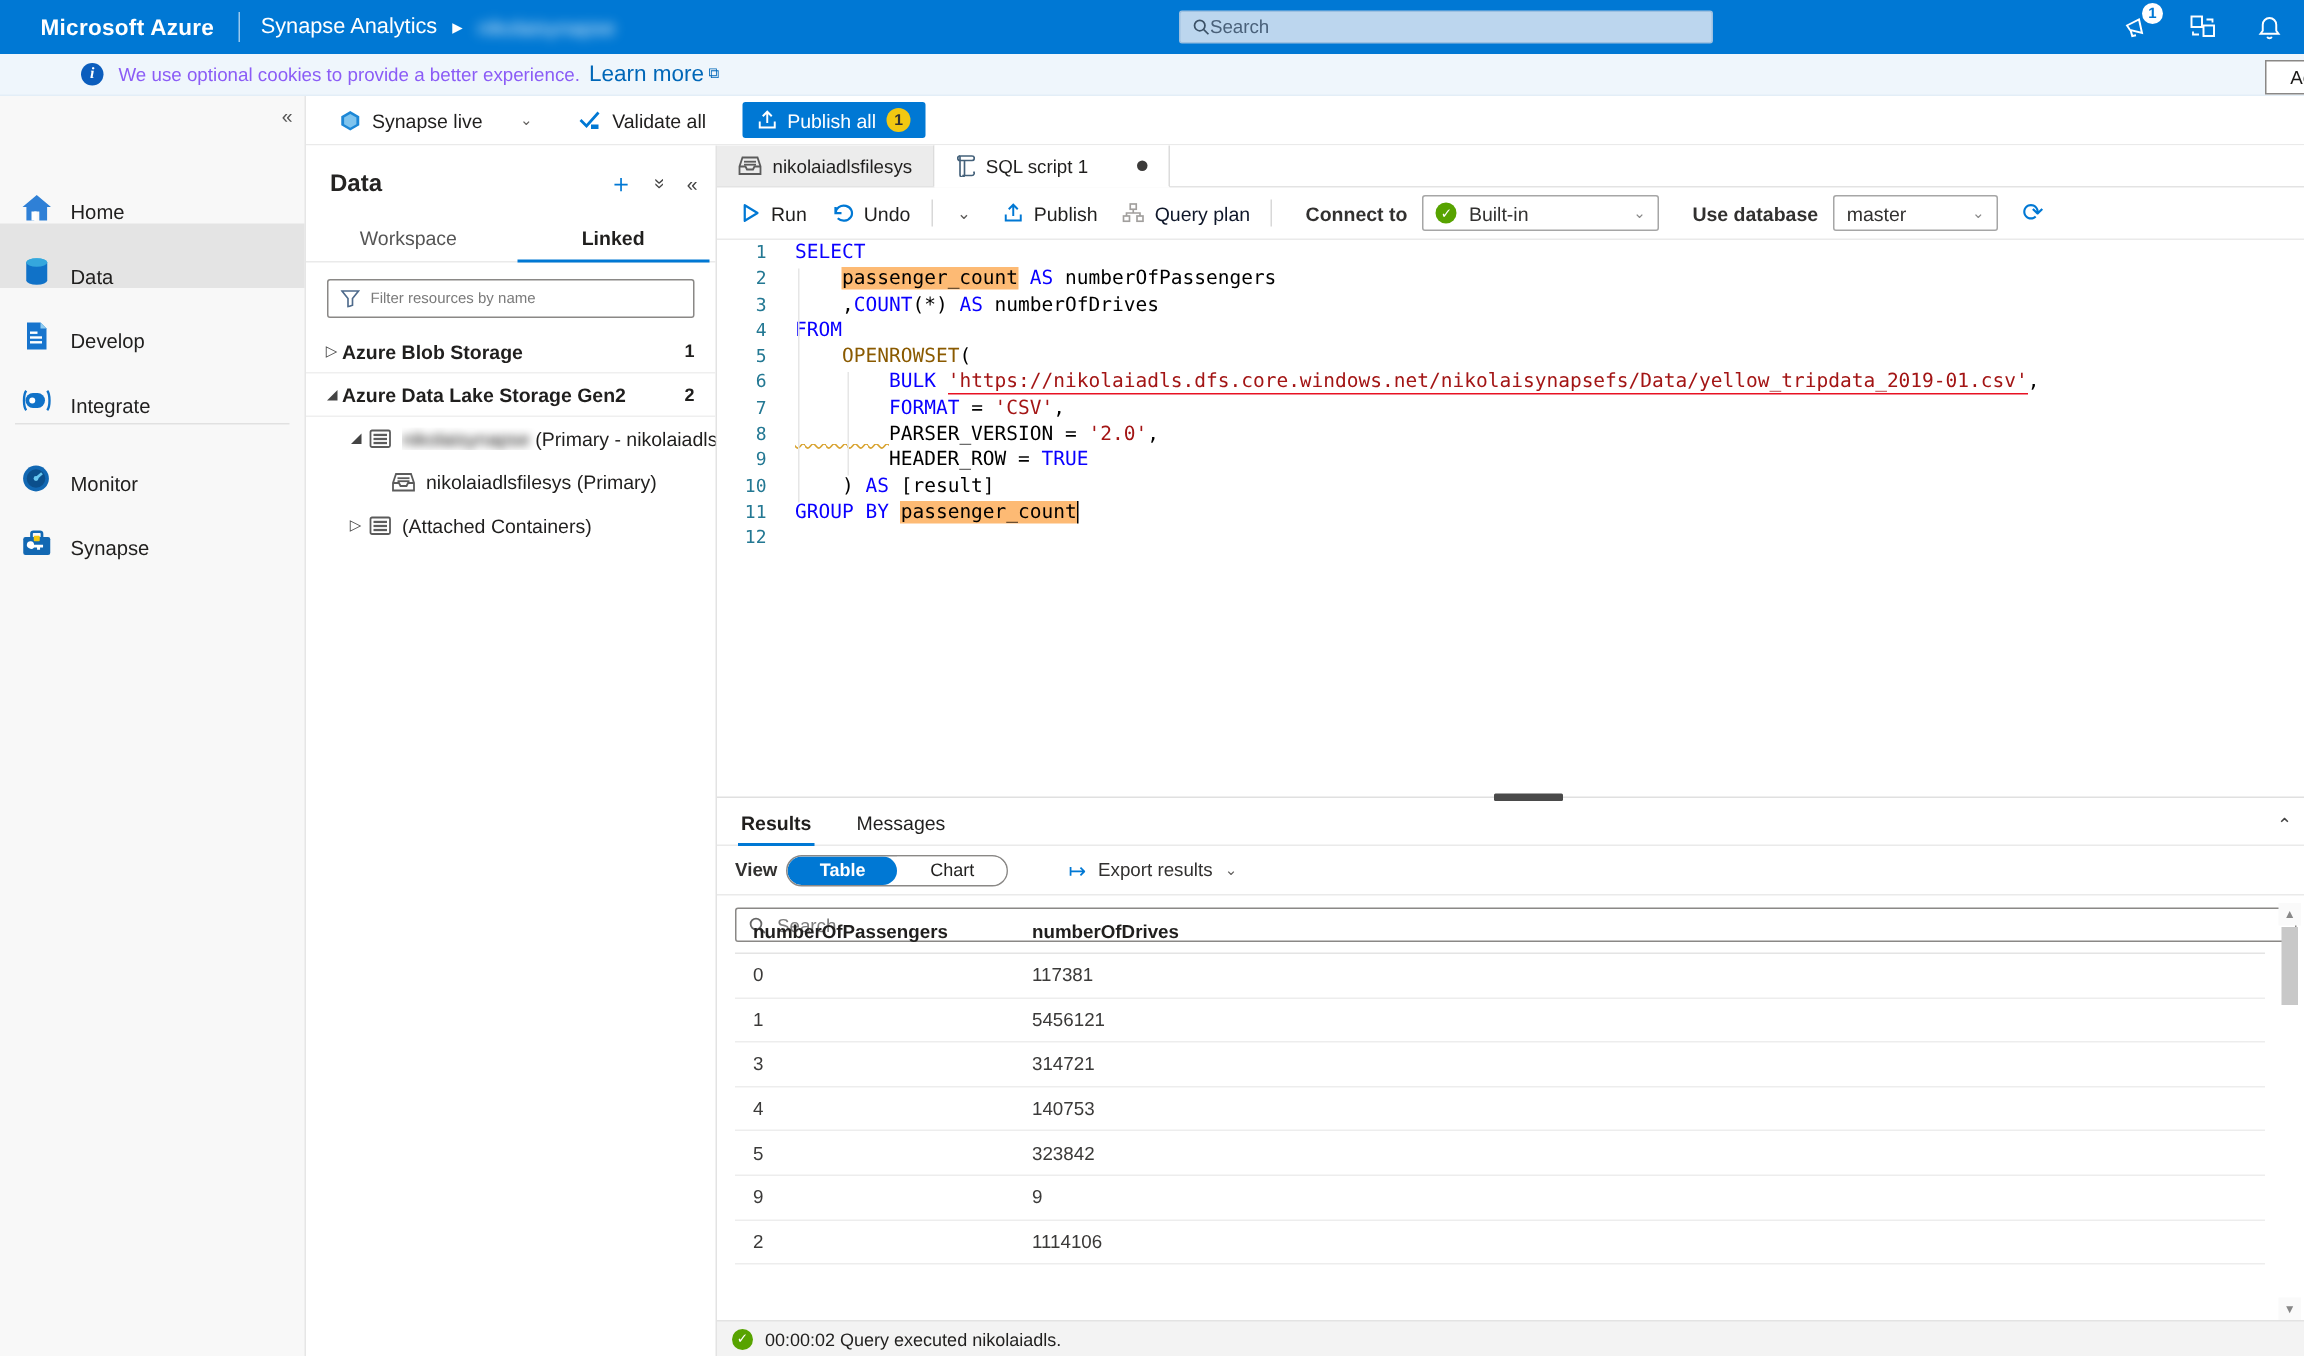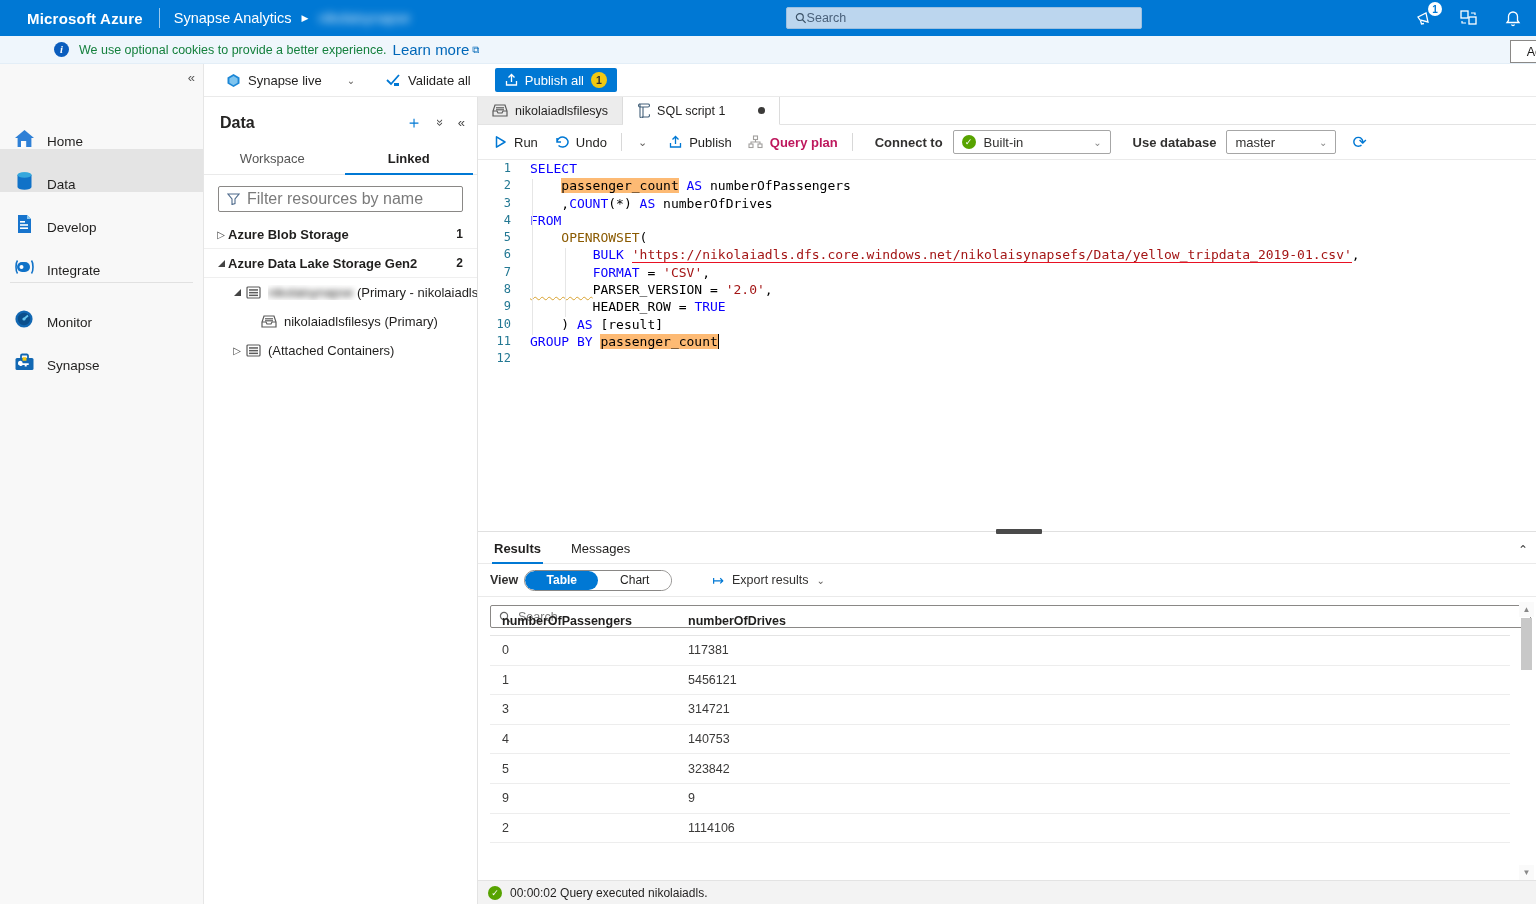--- a/index.html
+++ b/index.html
@@ -17,21 +17,21 @@
   .tb-search { position:absolute; left:786px; top:7px; width:356px; height:22px; background:#bcd6ee; border:1px solid #9dc0e0; border-radius:2px; display:flex; align-items:center; padding:0 8px; color:#3b5166; }
   .tb-search input { border:0; background:transparent; outline:none; font-size:12.5px; color:#3b5166; width:100%; font-family:inherit; }
   .tb-search input::placeholder { color:#4a617a; }
   .tb-icons { position:absolute; right:12px; top:0; height:36px; display:flex; align-items:center; gap:22px; }
   .tb-ic { position:relative; width:22px; height:22px; display:flex; align-items:center; justify-content:center; cursor:pointer; }
   .badge-white { position:absolute; top:-5px; right:-6px; width:14px; height:14px; border-radius:50%; background:#fff; color:#0078d4; font-size:10px; font-weight:bold; display:flex; align-items:center; justify-content:center; }
 
   
   .cookie { position:absolute; left:0; top:36px; width:1536px; height:28px; background:#eff6fc; display:flex; align-items:center; border-bottom:1px solid #e3eef7; }
   .info-ic { width:15px; height:15px; border-radius:50%; background:#0b5dbd; color:#fff; font-size:10.5px; font-weight:bold; display:flex; align-items:center; justify-content:center; margin:0 10px 0 54px; font-family:"Liberation Serif",serif; font-style:italic; }
-  .cookie-text { font-size:12.5px; color:#15803d; }
+  .cookie-text { font-size:12.5px; color:#8b5cf6; }
   .cookie-link { color:#0067b8; margin-left:6px; text-decoration:none; font-size:15px; cursor:pointer; }
   .ext-ic { font-size:10px; color:#0067b8; margin-left:3px; }
   .accept-btn { position:absolute; right:-46px; top:4px; height:23px; padding:0 16px; background:#fff; border:1px solid #8a8886; font-size:12.5px; color:#1b1a19; cursor:pointer; font-family:inherit; }
 
   
   .sidebar { position:absolute; left:0; top:64px; width:204px; height:840px; background:#f8f8f8; border-right:1px solid #e6e6e6; }
   .sb-collapse { position:absolute; right:8px; top:6px; color:#555; font-size:13px; cursor:pointer; }
   .nav { margin-top:42px; }
   .nav-item { height:43px; display:flex; align-items:flex-end; cursor:pointer; }
   .nav-item.selected { background:#e4e4e4; }
@@ -50,42 +50,42 @@
   .explorer { position:absolute; left:204px; top:97px; width:274px; height:807px; background:#fff; border-right:1px solid #e3e3e3; }
   .exp-head { display:flex; align-items:center; padding:14px 12px 8px 16px; }
   .exp-title { font-size:16px; font-weight:bold; color:#252423; flex:1; }
   .exp-head-ic { color:#0078d4; font-size:17px; margin-left:14px; cursor:pointer; }
   .exp-head-ic.gray { color:#444; font-size:13px; }
   .exp-tabs { display:flex; border-bottom:1px solid #eaeaea; margin-top:2px; }
   .exp-tab { flex:1; text-align:center; padding:7px 0 8px; font-size:13px; color:#555; cursor:pointer; position:relative; }
   .exp-tab.active { font-weight:bold; color:#201f1e; }
   .exp-tab.active:after { content:""; position:absolute; left:4px; right:4px; bottom:-1px; height:2px; background:#0078d4; }
   .filterbox { margin:11px 14px 8px; height:26px; border:1px solid #8a8886; border-radius:2px; display:flex; align-items:center; padding:0 8px; gap:7px; }
-  .filterbox input { border:0; outline:none; flex:1; font-size:16px; color:#0f766e; font-family:inherit; }
+  .filterbox input { border:0; outline:none; flex:1; font-size:10px; color:#0f766e; font-family:inherit; }
   .filterbox input::placeholder { color:#7a7a7a; }
   .tree { margin-top:4px; }
   .tree-row { display:flex; align-items:center; height:29px; cursor:pointer; font-size:13px; color:#201f1e; }
   .tree-row.top { border-bottom:1px solid #efefef; font-weight:600; }
   .tree-chev { width:14px; display:flex; justify-content:center; color:#444; font-size:10px; flex:none; }
   .tree-ic { width:18px; margin-right:6px; display:flex; justify-content:center; flex:none; }
   .tree-label { flex:1; white-space:nowrap; overflow:hidden; }
   .tree-count { margin-right:14px; color:#201f1e; font-size:12px; }
   .lbl-blur { filter:blur(3px); }
 
   
   .main { position:absolute; left:478px; top:97px; width:1058px; height:807px; background:#fff; }
   .tabstrip { height:28px; display:flex; border-bottom:1px solid #e3e3e3; background:#fff; }
   .doc-tab { display:flex; align-items:center; gap:7px; padding:0 14px; font-size:12.5px; color:#201f1e; border-right:1px solid #dcdcdc; cursor:pointer; }
   .doc-tab.inactive { background:#ececec; }
   .doc-tab.active { background:#fff; border-bottom:1px solid #fff; margin-bottom:-1px; }
   .dirty-dot { width:7px; height:7px; border-radius:50%; background:#3b3a39; margin-left:26px; }
 
   .edtoolbar { height:35px; display:flex; align-items:center; border-bottom:1px solid #eaeaea; }
   .et-item { display:flex; align-items:center; gap:7px; font-size:13px; color:#201f1e; margin-left:16px; cursor:pointer; }
-  .et-item.disabled { color:#be185d; cursor:default;font-weight:bold; }
+  .et-item.disabled { color:#0f172a; cursor:default; }
   .et-sep { width:1px; height:18px; background:#d8d8d8; margin-left:14px; }
   .et-label { font-weight:bold; font-size:13px; margin-left:22px; }
   .et-dd { height:24px; border:1px solid #a6a6a6; border-radius:2px; display:flex; align-items:center; margin-left:10px; padding:0 8px; gap:8px; cursor:pointer; background:#fff; }
   .gcheck { width:14px; height:14px; border-radius:50%; background:#57a300; color:#fff; font-size:9px; display:flex; align-items:center; justify-content:center; }
   .dd-chev { color:#888; font-size:10px; }
   .refresh-ic { color:#0078d4; font-size:17px; margin-left:16px; cursor:pointer; }
 
   
   .editor { position:relative; height:368px; font-family:"DejaVu Sans Mono","Liberation Mono",monospace; font-size:13px; overflow:hidden; }
   .code-line { display:flex; height:17.3px; line-height:17.3px; white-space:pre; }

